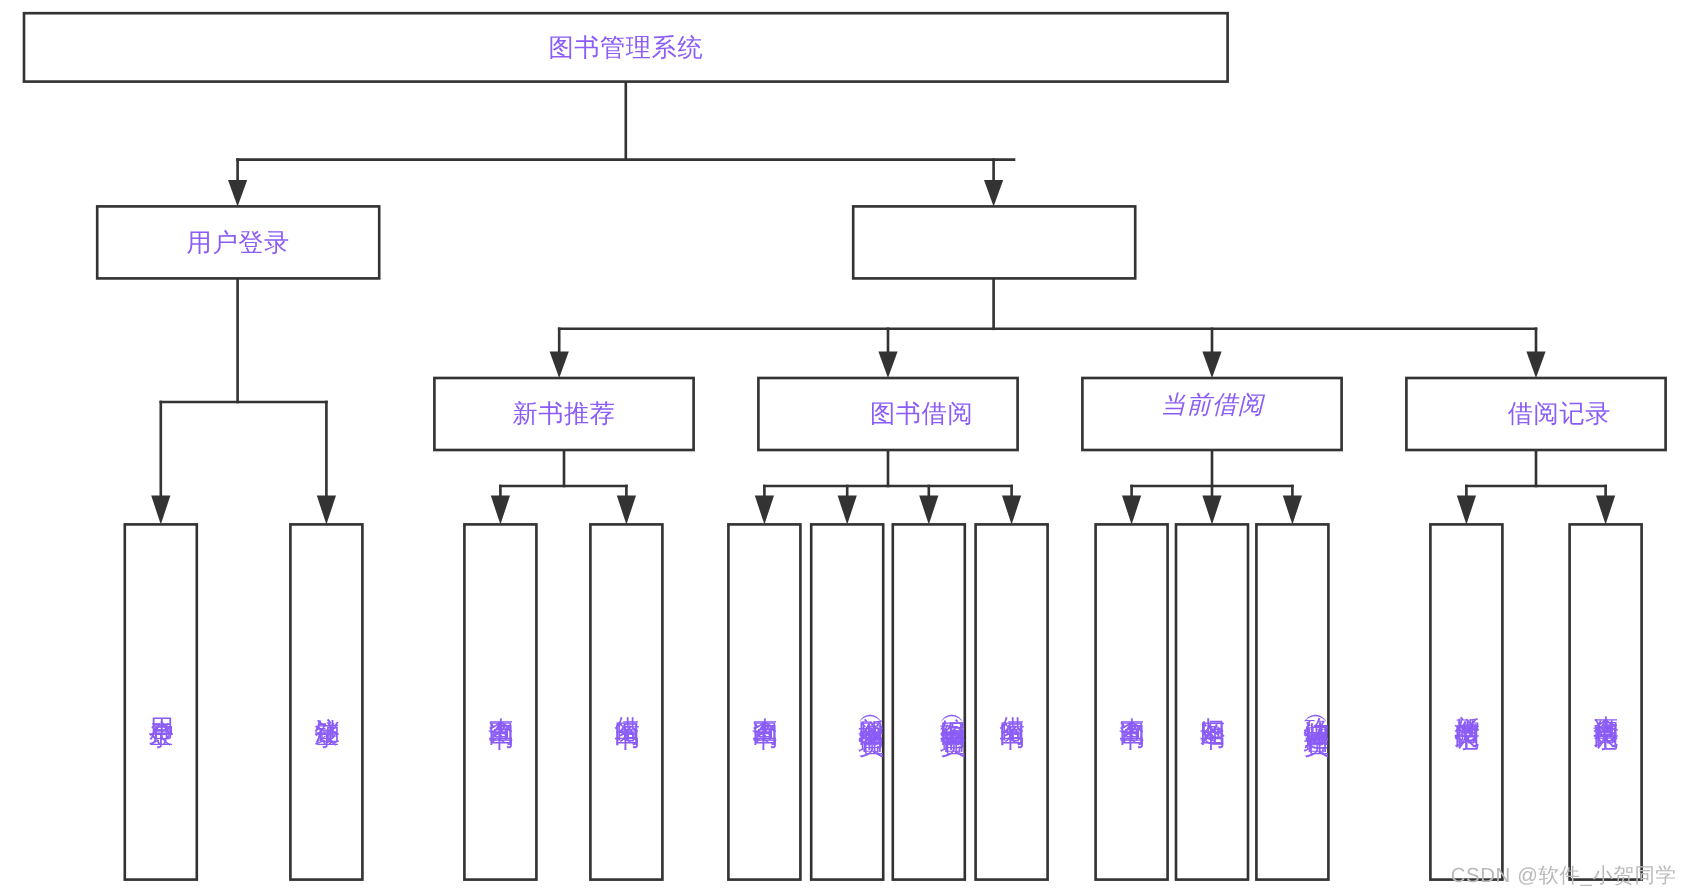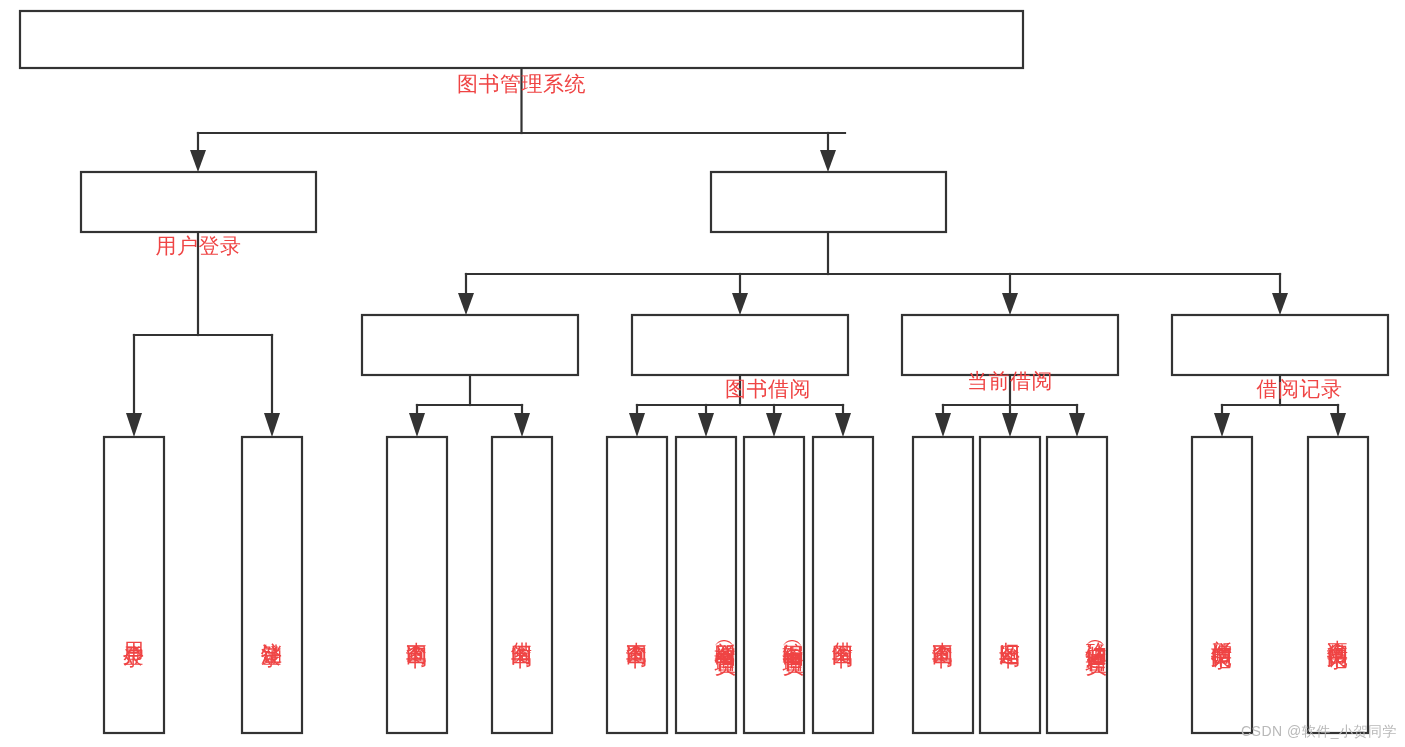--- a/index.html
+++ b/index.html
@@ -38,44 +38,43 @@
   }
   .arrow-head {
     fill: #333333;
     stroke: none;
   }
   .node-label {
     position: absolute;
     display: flex;
     align-items: center;
     justify-content: center;
-    color: #ef4444;
+    color: #8b5cf6;
     font-family: "Liberation Sans", "DejaVu Sans", sans-serif;
     pointer-events: none;
     box-sizing: border-box;
-    margin-top: 44px;
   }
   .node-label.horizontal {
     font-size: 21px;
     letter-spacing: 0.5px;
     white-space: nowrap;
   }
   .node-label.vertical {
     writing-mode: vertical-rl;
     text-orientation: upright;
     font-size: 21px;
     letter-spacing: 2px;
     line-height: 1;
     white-space: nowrap;
   }
   .watermark {
     position: absolute;
     right: 8px;
     bottom: 6px;
-    font-size: 14px;
+    font-size: 17px;
     color: #b9b9b9;
     font-family: "Liberation Sans", "DejaVu Sans", sans-serif;
     white-space: nowrap;
     letter-spacing: 0.5px;
   }
 </style>
 </head>
 <body>
 
 <div id="diagram-root">
@@ -182,22 +181,23 @@
 
     <rect class="node-box" x="1192" y="437" width="60" height="296"></rect>
     <rect class="node-box" x="1308" y="437" width="60" height="296"></rect>
 
   </svg>
 
   <div class="node-label horizontal" style="left:20px; top:11px; width:1003px; height:57px;">图书管理系统</div>
 
   <div class="node-label horizontal" style="left:81px; top:172px; width:235px; height:60px;">用户登录</div>
 
+  <div class="node-label horizontal" style="left:362px; top:315px; width:216px; height:60px;">新书推荐</div>
   <div class="node-label horizontal" style="left:660px; top:315px; width:216px; height:60px;">图书借阅</div>
-  <div class="node-label horizontal" style="left:902px; top:315px; width:216px; height:44px;">当前借阅</div>
+  <div class="node-label horizontal" style="left:902px; top:315px; width:216px; height:44px;font-style:italic;">当前借阅</div>
   <div class="node-label horizontal" style="left:1172px; top:315px; width:255px; height:60px;text-align:center;">借阅记录</div>
 
   <div class="node-label vertical" style="left:104px; top:437px; width:60px; height:296px;">用户登录</div>
   <div class="node-label vertical" style="left:242px; top:437px; width:60px; height:296px;">注销登录</div>
 
   <div class="node-label vertical" style="left:387px; top:437px; width:60px; height:296px;">查询图书</div>
   <div class="node-label vertical" style="left:492px; top:437px; width:60px; height:296px;">借阅图书</div>
 
   <div class="node-label vertical" style="left:607px; top:437px; width:60px; height:296px;">查询图书</div>
   <div class="node-label vertical" style="left:676px; top:437px; width:60px; height:296px; align-items:flex-start; padding-top:10px;">新增图书（管理员）</div>

